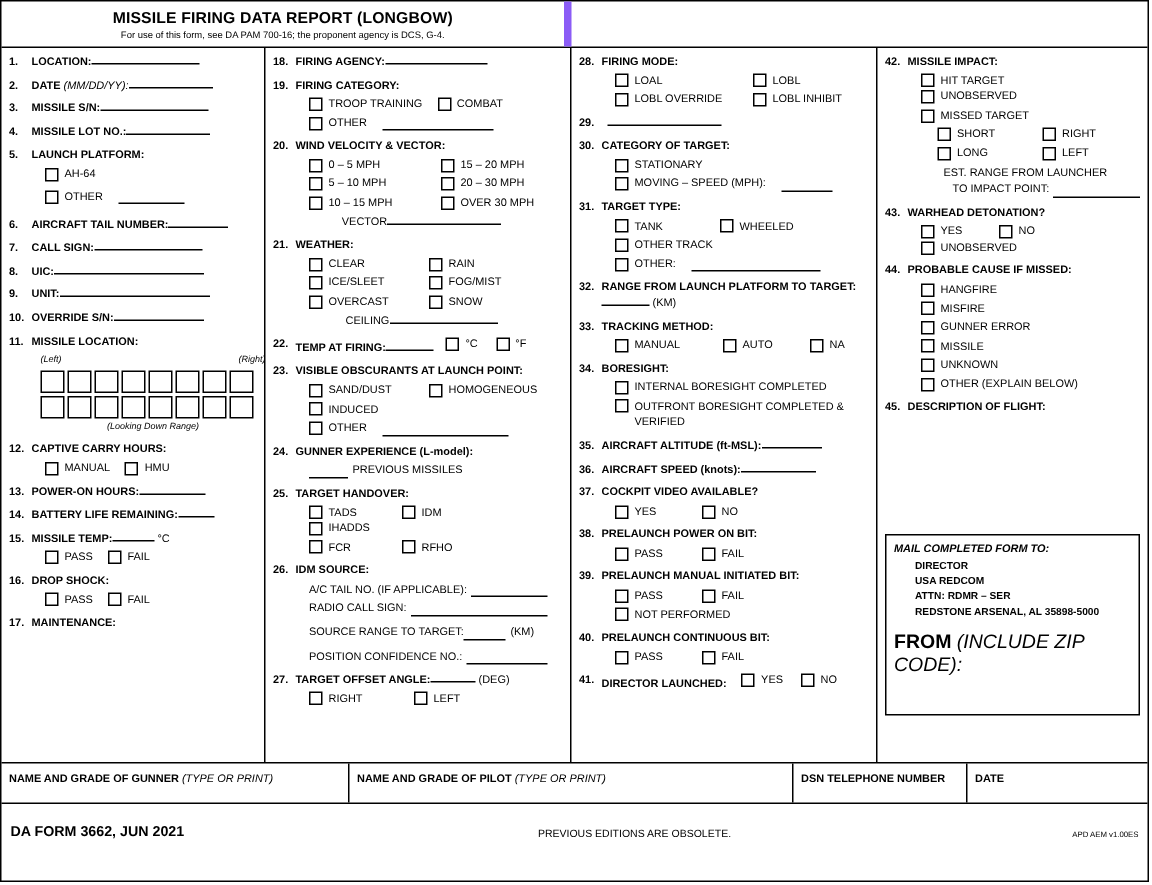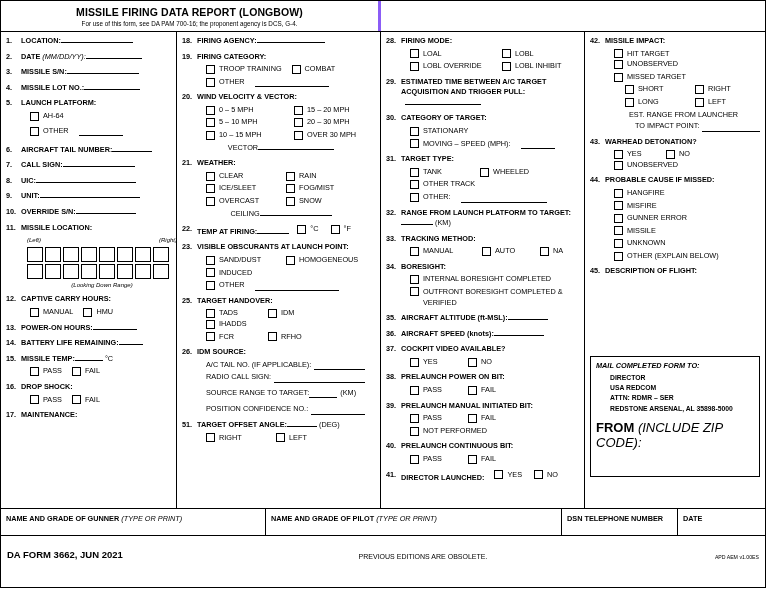--- a/index.html
+++ b/index.html
@@ -1,20 +1,20 @@
 <!DOCTYPE html>
 <html><head>
 <meta charset="utf-8">
 <style>
   html,body{margin:0;padding:0;background:#fff;}
   body{width:768px;height:590px;font-family:"Liberation Sans",sans-serif;color:#000;}
   .page{width:766px;height:588px;border:1px solid #000;box-sizing:border-box;position:relative;}
   
   .hdr{display:flex;border-bottom:1px solid #000;}
-  .hdr-l{width:380px;border-right:3px solid #8b5cf6;padding:5px 4px 4px 4px;box-sizing:border-box;text-align:center;}
+  .hdr-l{width:380px;border-right:5px solid #8b5cf6;padding:5px 4px 4px 4px;box-sizing:border-box;text-align:center;}
   .hdr-r{flex:1;padding:5px 4px 4px 4px;box-sizing:border-box;text-align:center;}
   .title{font-size:10.5px;font-weight:bold;letter-spacing:.1px;}
   .subtitle{font-size:6.3px;margin-top:2px;}
   .instr{font-size:7.4px;font-weight:bold;line-height:1.35;}
   .col{box-sizing:border-box;padding:4px 5px 0 5px;}
   .c1{width:176px;border-right:1px solid #000;}
   .c2{width:204px;border-right:1px solid #000;}
   .c3{width:204px;border-right:1px solid #000;}
   .c4{width:180px;}
   .body{display:flex;height:476px;border-bottom:1px solid #000;}
@@ -29,21 +29,21 @@
   .ind{padding-left:9px;}
   .sub{margin-top:2px;}
   
   .mlgrid{margin-top:3px;padding-left:6px;}
   .mlhdr{display:flex;justify-content:space-between;width:150px;font-size:6px;font-style:italic;}
   .cellrow{display:flex;}
   .cell{width:16px;height:15px;border:1px solid #000;margin-right:2px;margin-top:2px;box-sizing:border-box;}
   .mlfoot{font-size:6px;font-style:italic;text-align:center;width:150px;margin-top:2px;}
   
   .sigrow{display:flex;height:26px;border-bottom:1px solid #000;}
-  .sig1{width:265px;border-right:1px solid #000;padding:5px 5px 0 5px;box-sizing:border-box;font-size:7.3px;font-weight:bold;}
+  .sig1{width:232px;border-right:1px solid #000;padding:5px 5px 0 5px;box-sizing:border-box;font-size:7.3px;font-weight:bold;}
   .sig2{width:296px;border-right:1px solid #000;padding:5px 5px 0 5px;box-sizing:border-box;font-size:7.3px;font-weight:bold;}
   .sig3{width:116px;border-right:1px solid #000;padding:5px 5px 0 5px;box-sizing:border-box;font-size:7.3px;font-weight:bold;}
   .sig4{flex:1;padding:5px 5px 0 5px;box-sizing:border-box;font-size:7.3px;font-weight:bold;}
   .footer{display:flex;align-items:flex-end;height:24px;}
   .f1{width:200px;padding-left:6px;font-size:9.5px;font-weight:bold;}
   .f2{flex:1;text-align:center;font-size:7px;}
   .f3{width:120px;text-align:right;padding-right:6px;font-size:5.2px;}
   .mail{border:1px solid #000;padding:4px 5px;margin-top:4px;font-size:7.3px;}
   .mail-t{font-weight:bold;font-style:italic;}
   .mail-b{padding-left:14px;font-weight:bold;font-size:6.8px;line-height:1.5;margin-top:3px;}
@@ -370,20 +370,30 @@
         <div class="optrow ind">
               <span class="opt">
                 <span class="cb"></span>
                 <span>OTHER</span>
               </span>
               <span class="u" style="width:84px"></span>
             </div>
       </span>
         </div>
 
+      <div class="it">
+          <span class="num">24.</span>
+          <span>
+        <span class="lbl">GUNNER EXPERIENCE (L-model):</span>
+        <div class="optrow ind">
+              <span class="u" style="width:26px"></span> 
+              <span style="margin-left:3px">PREVIOUS MISSILES</span>
+            </div>
+      </span>
+        </div>
 
       <div class="it">
           <span class="num">25.</span>
           <span>
         <span class="lbl">TARGET HANDOVER:</span>
         <div class="optrow ind">
           <span class="opt" style="width:52px">
                 <span class="cb"></span>
                 <span>TADS</span>
               </span>
@@ -427,21 +437,21 @@
               <span style="margin-left:3px">(KM)</span>
             </div>
         <div class="sub ind" style="display:flex;margin-top:6px">
               <span>POSITION CONFIDENCE NO.:</span>
               <span class="line-fill"></span>
             </div>
       </span>
         </div>
 
       <div class="it">
-          <span class="num">51.</span>
+          <span class="num">27.</span>
           <span>
         <span class="lbl">TARGET OFFSET ANGLE:</span><span class="u" style="width:30px"></span> <span>(DEG)</span>
         <div class="optrow ind">
           <span class="opt" style="width:60px">
                 <span class="cb"></span>
                 <span>RIGHT</span>
               </span>
           <span class="opt">
                 <span class="cb"></span>
                 <span>LEFT</span>
@@ -475,21 +485,21 @@
                 <span class="cb"></span>
                 <span>LOBL INHIBIT</span>
               </span>
         </div>
       </span>
         </div>
 
       <div class="it">
           <span class="num">29.</span>
           <span style="width:170px">
-        <span class="lbl">ESTIMATED TIME BETWEEN A/C TARGET ACQUISITION AND TRIGGER PULL:</span><span class="u" style="width:76px;margin-left:4px"></span>
+        <span class="u" style="width:76px;margin-left:4px"></span>
       </span>
         </div>
 
       <div class="it">
           <span class="num">30.</span>
           <span>
         <span class="lbl">CATEGORY OF TARGET:</span>
         <div class="optrow ind">
               <span class="opt">
                 <span class="cb"></span>

